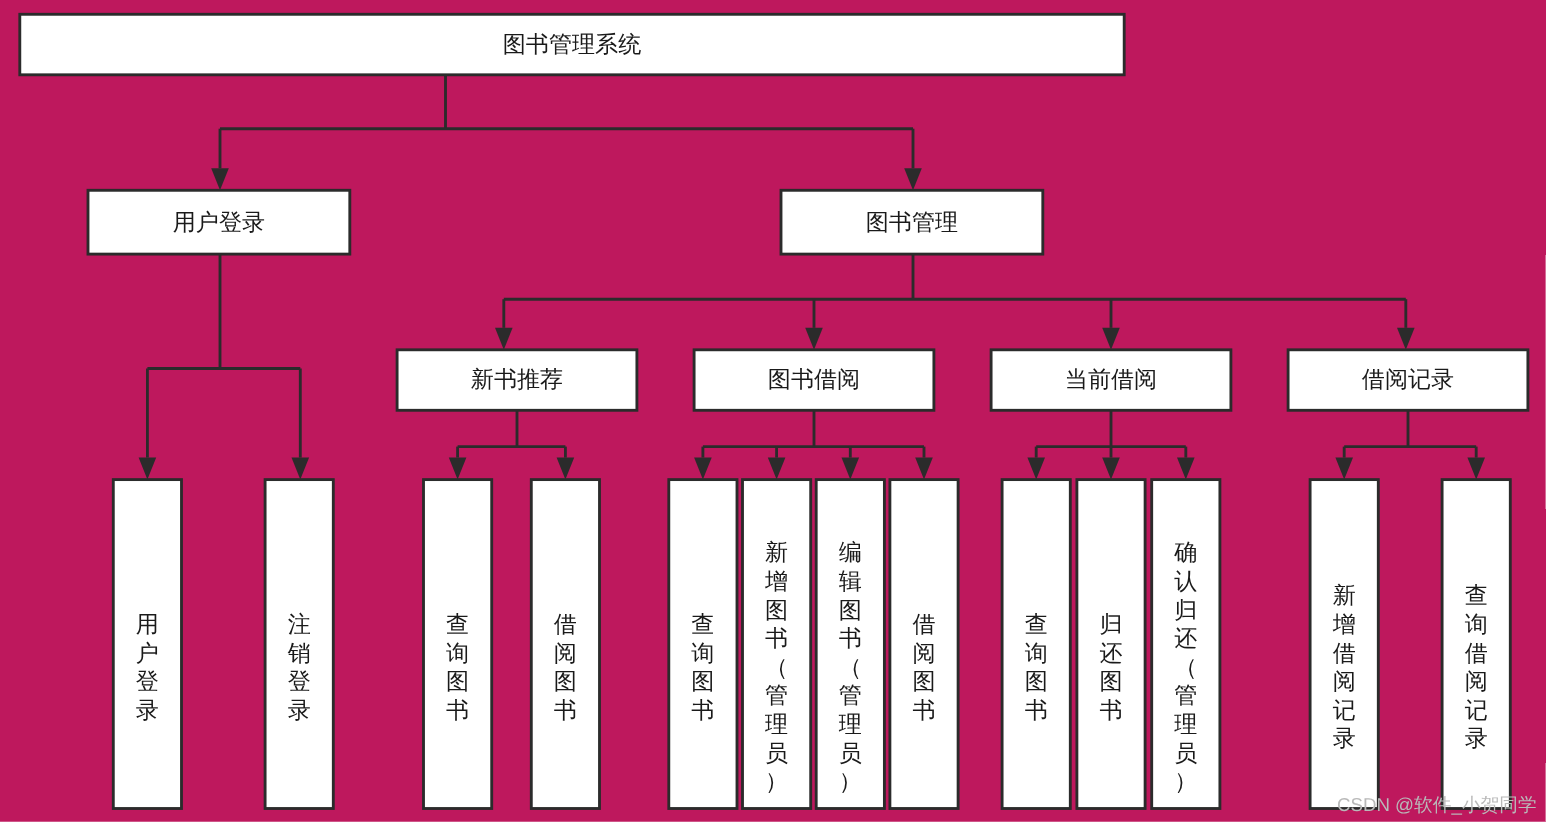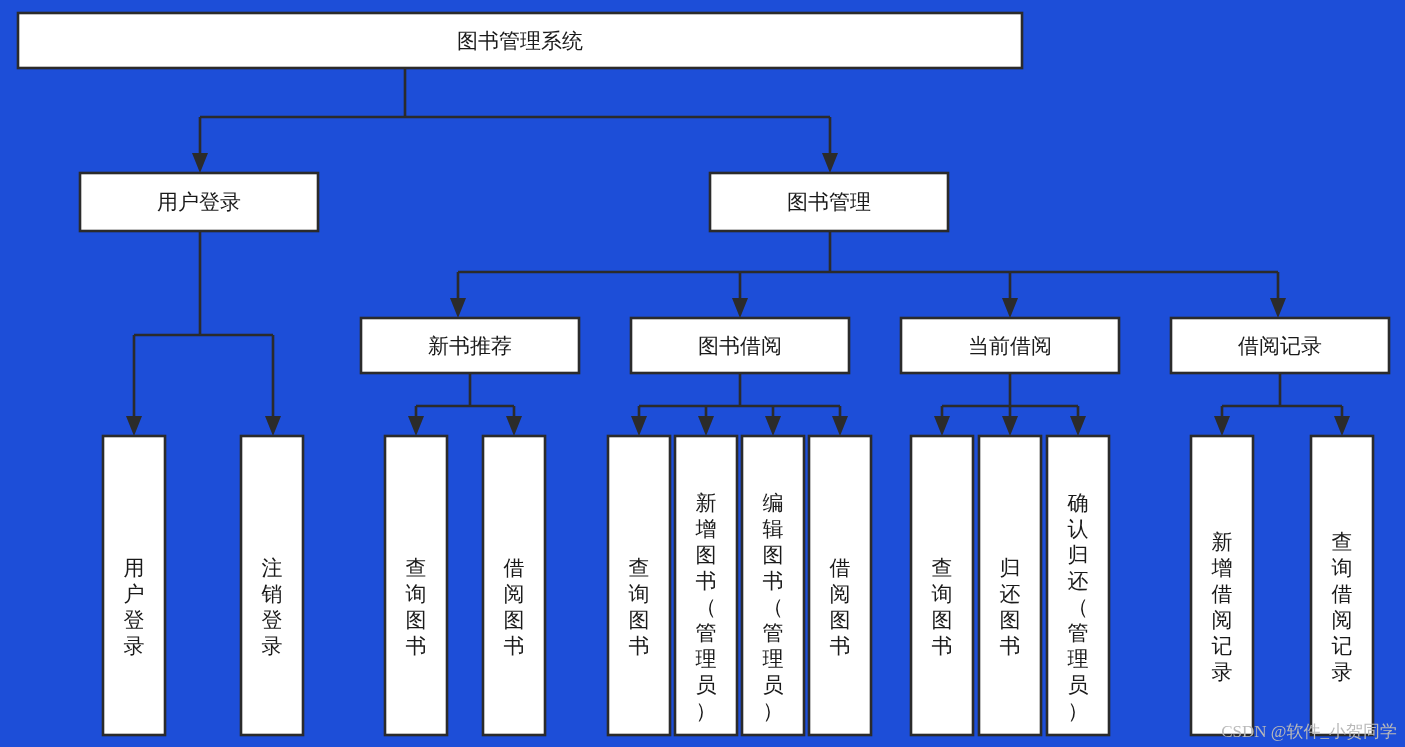--- a/index.html
+++ b/index.html
@@ -11,21 +11,21 @@
   body {
     width: 1405px;
     height: 747px;
     overflow: hidden;
     font-family: "DejaVu Sans", "Liberation Sans", sans-serif;
   }
   #diagram-root {
     position: relative;
     width: 1405px;
     height: 747px;
-    background: #1d4ed8;
+    background: #be185d;
   }
   svg#tree-svg {
     position: absolute;
     left: 0;
     top: 0;
     width: 1405px;
     height: 747px;
     display: block;
   }
   .node-box {
@@ -51,21 +51,21 @@
   .arrow-head {
     fill: #2b2b2b;
     stroke: none;
   }
   .watermark {
     position: absolute;
     right: 8px;
     bottom: 4px;
     font-size: 17px;
     color: #b9b9b9;
-    font-family: Liberation Serif, serif;
+    font-family: Liberation Sans, sans-serif;
     white-space: nowrap;
     user-select: none;
   }
 </style>
 </head>
 <body>
 
 <div id="diagram-root">
 
   <svg id="tree-svg" viewBox="0 0 1405 747" xmlns="http://www.w3.org/2000/svg">

